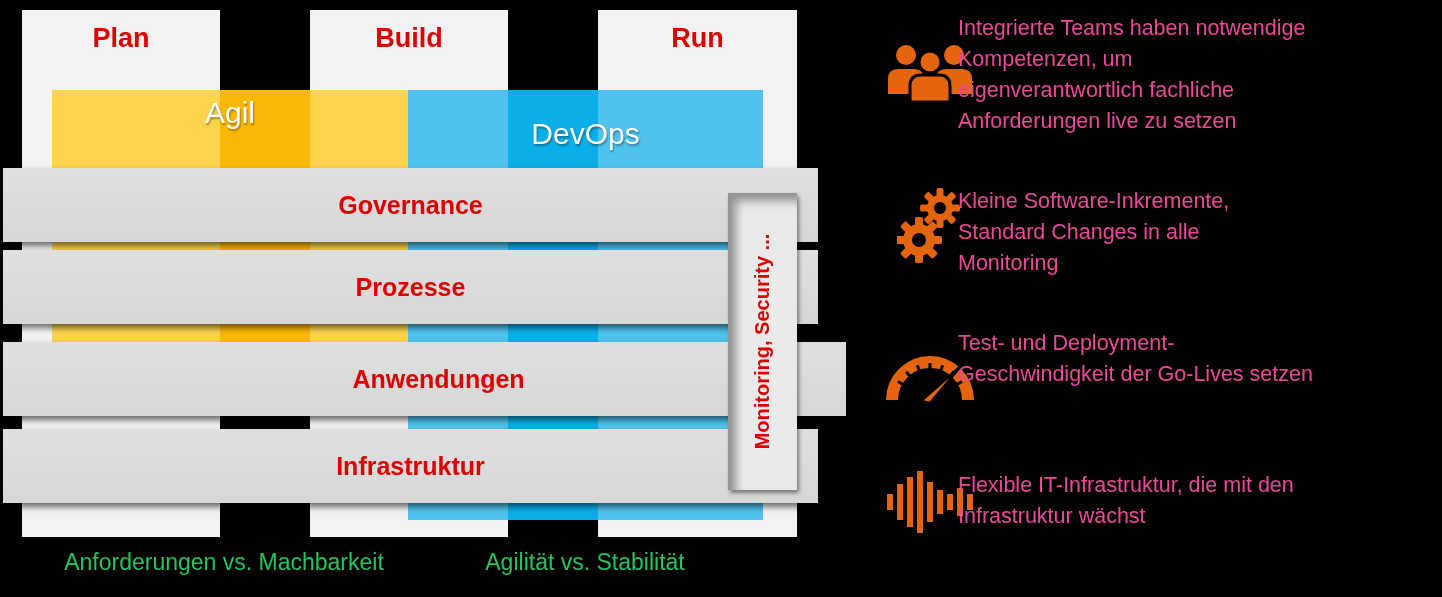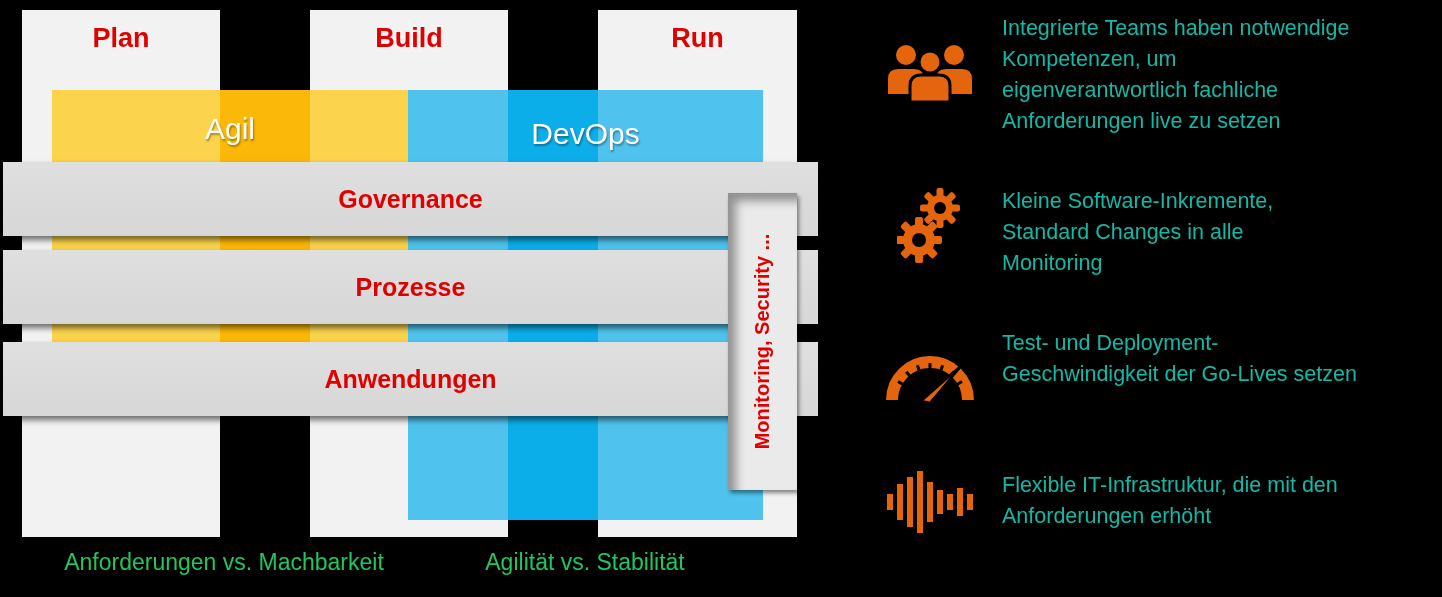--- a/index.html
+++ b/index.html
@@ -37,22 +37,22 @@
   .vbar-label{
     transform:rotate(-90deg);white-space:nowrap;
     color:#DF0000;font-size:20px;font-weight:700;
   }
   .caption{
     position:absolute;top:549px;font-size:23px;color:#22c55e;text-align:center;
   }
   
   .benefit-icon{position:absolute;left:884px;width:92px;display:flex;justify-content:center;}
   .benefit-text{
-    position:absolute;left:1002px;width:430px;
-    color:#14b8a6;font-size:21.5px;line-height:31px;
+    position:absolute;left:958px;width:430px;
+    color:#ec4899;font-size:21.5px;line-height:31px;
   }
 </style>
 </head>
 <body>
 
 <div id="stage">
 
   <div class="col" style="left:22px;width:198px;">
     <div class="col-label">Plan</div>
   </div>
@@ -68,31 +68,34 @@
     <div class="band-seg" style="left:168px;width:90px;background:#FCB808;"></div>
     <div class="band-seg" style="left:258px;width:98px;background:#FBD34C;"></div>
   </div>
 
   <div class="band" style="left:408px;top:90px;width:355px;height:430px;">
     <div class="band-seg" style="left:0;width:100px;background:#4FC3ED;"></div>
     <div class="band-seg" style="left:100px;width:90px;background:#0CAEE9;"></div>
     <div class="band-seg" style="left:190px;width:165px;background:#4FC3ED;"></div>
   </div>
 
-  <div class="band-label" style="left:52px;top:90px;width:356px;height:77px;text-align:center;">Agil</div>
+  <div class="band-label" style="left:52px;top:74px;width:356px;height:77px;text-align:center;">Agil</div>
   <div class="band-label" style="left:408px;top:90px;width:355px;height:88px;">DevOps</div>
 
-  <div class="layer-bar" style="top:162px;">
+  <div class="layer-bar" style="top:168px;">
     <div class="layer-label">Governance</div>
   </div>
   <div class="layer-bar" style="top:250px;">
     <div class="layer-label">Prozesse</div>
   </div>
-  <div class="layer-bar" style="top:342px;">
+  <div class="layer-bar" style="top:342px;padding-left:28px;">
     <div class="layer-label">Anwendungen</div>
+  </div>
+  <div class="layer-bar" style="top:429px;">
+    <div class="layer-label">Infrastruktur</div>
   </div>
 
   <div class="vbar">
     <div class="vbar-label">Monitoring, Security ...</div>
   </div>
 
   <div class="caption" style="left:23px;width:402px;">Anforderungen vs. Machbarkeit</div>
   <div class="caption" style="left:435px;width:300px;">Agilität vs. Stabilität</div>
 
   <div class="benefit-icon" style="top:42px;">
@@ -182,16 +185,16 @@
         <rect x="40" y="11" width="6" height="40"></rect>
         <rect x="50" y="19" width="6" height="24"></rect>
         <rect x="60" y="23" width="6" height="16"></rect>
         <rect x="70" y="17" width="6" height="28"></rect>
         <rect x="80" y="23" width="6" height="16"></rect>
       </g>
     </svg>
   </div>
   <div class="benefit-text" style="top:470px;">
     <div>Flexible IT-Infrastruktur, die mit den</div>
-    <div>Anforderungen erhöht</div>
+    <div>Infrastruktur wächst</div>
   </div>
 
 </div>
 
 </body></html>

